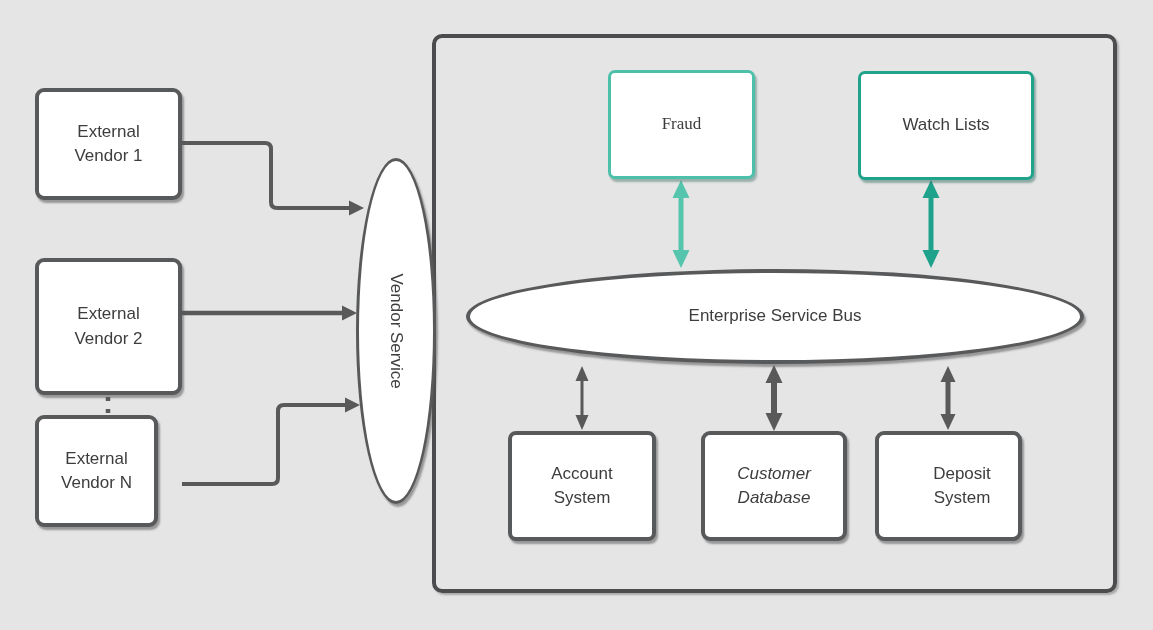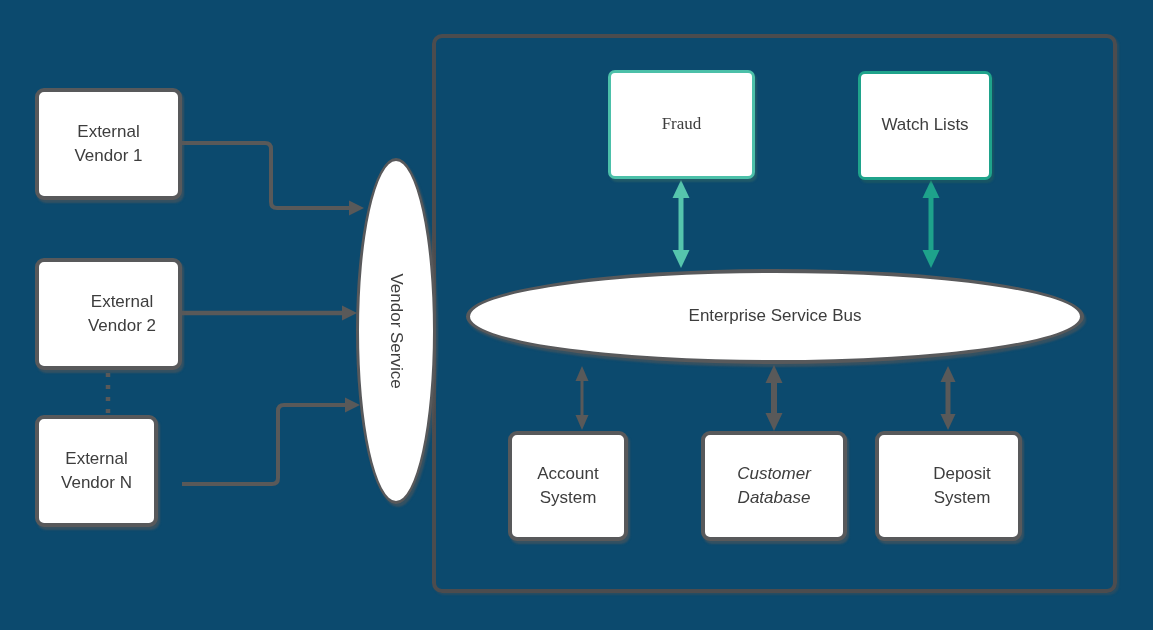--- a/index.html
+++ b/index.html
@@ -5,21 +5,21 @@
   html, body {
     margin: 0; padding: 0;
     background: #000000;
     width: 1153px; height: 630px;
     overflow: hidden;
     font-family: "Liberation Sans", "DejaVu Sans", sans-serif;
   }
   .canvas {
     position: relative;
     width: 1153px; height: 630px;
-    background: #0c4a6e;
+    background: #e5e5e5;
   }
   .node {
     position: absolute;
     background: #ffffff;
     border: 4px solid #58595b;
     border-radius: 9px;
     box-sizing: border-box;
     display: flex;
     align-items: center;
     justify-content: center;
@@ -52,34 +52,34 @@
   .node-vendor-service .label {
     transform: rotate(90deg);
     white-space: nowrap;
   }
   .node-esb {
     left: 466px; top: 269px;
     width: 618px; height: 95px;
     z-index: 3;
   }
   .node-ev1 { left: 35px;  top: 88px;  width: 147px; height: 112px; z-index: 3; }
-  .node-ev2 { left: 35px;  top: 258px; width: 147px; height: 112px; z-index: 3; justify-content: flex-end; }
+  .node-ev2 { left: 35px;  top: 258px; width: 147px; height: 137px; z-index: 3; }
   .node-evn { left: 35px;  top: 415px; width: 123px; height: 112px; z-index: 3; }
   .node-fraud {
     left: 608px; top: 70px; width: 147px; height: 109px;
     border: 3px solid #4cc0a9; border-radius: 7px; z-index: 3;
     box-shadow: 2px 3px 2px rgba(60,110,100,0.45);
     font-family: Liberation Serif, serif;
   }
   .node-watchlists {
-    left: 858px; top: 71px; width: 134px; height: 109px;
+    left: 858px; top: 71px; width: 176px; height: 109px;
     border: 3px solid #1fa38b; border-radius: 7px; z-index: 3;
     box-shadow: 2px 3px 2px rgba(40,100,88,0.45);
   }
-  .node-account  { left: 508px; top: 431px; width: 120px; height: 110px; z-index: 3; }
+  .node-account  { left: 508px; top: 431px; width: 148px; height: 110px; z-index: 3; border-radius: 8px; }
   .node-customer { left: 701px; top: 431px; width: 146px; height: 110px; z-index: 3; font-style: italic; }
   .node-deposit  { left: 875px; top: 431px; width: 147px; height: 110px; z-index: 3; justify-content: flex-end; }
   .connector-layer {
     position: absolute; left: 0; top: 0;
     width: 1153px; height: 630px;
     z-index: 2;
   }
 </style>
 </head>
 <body>

